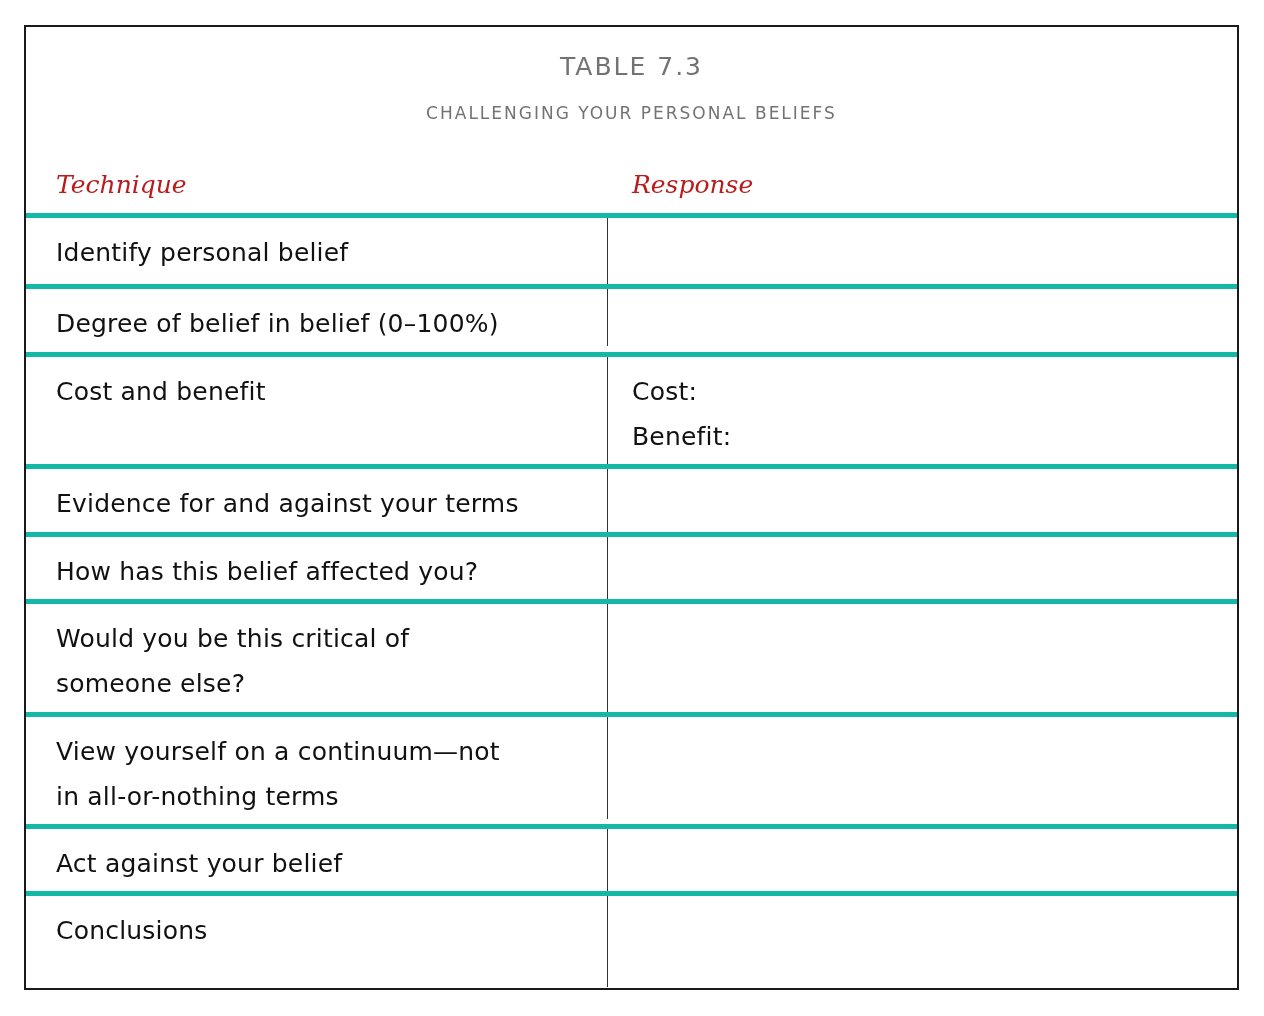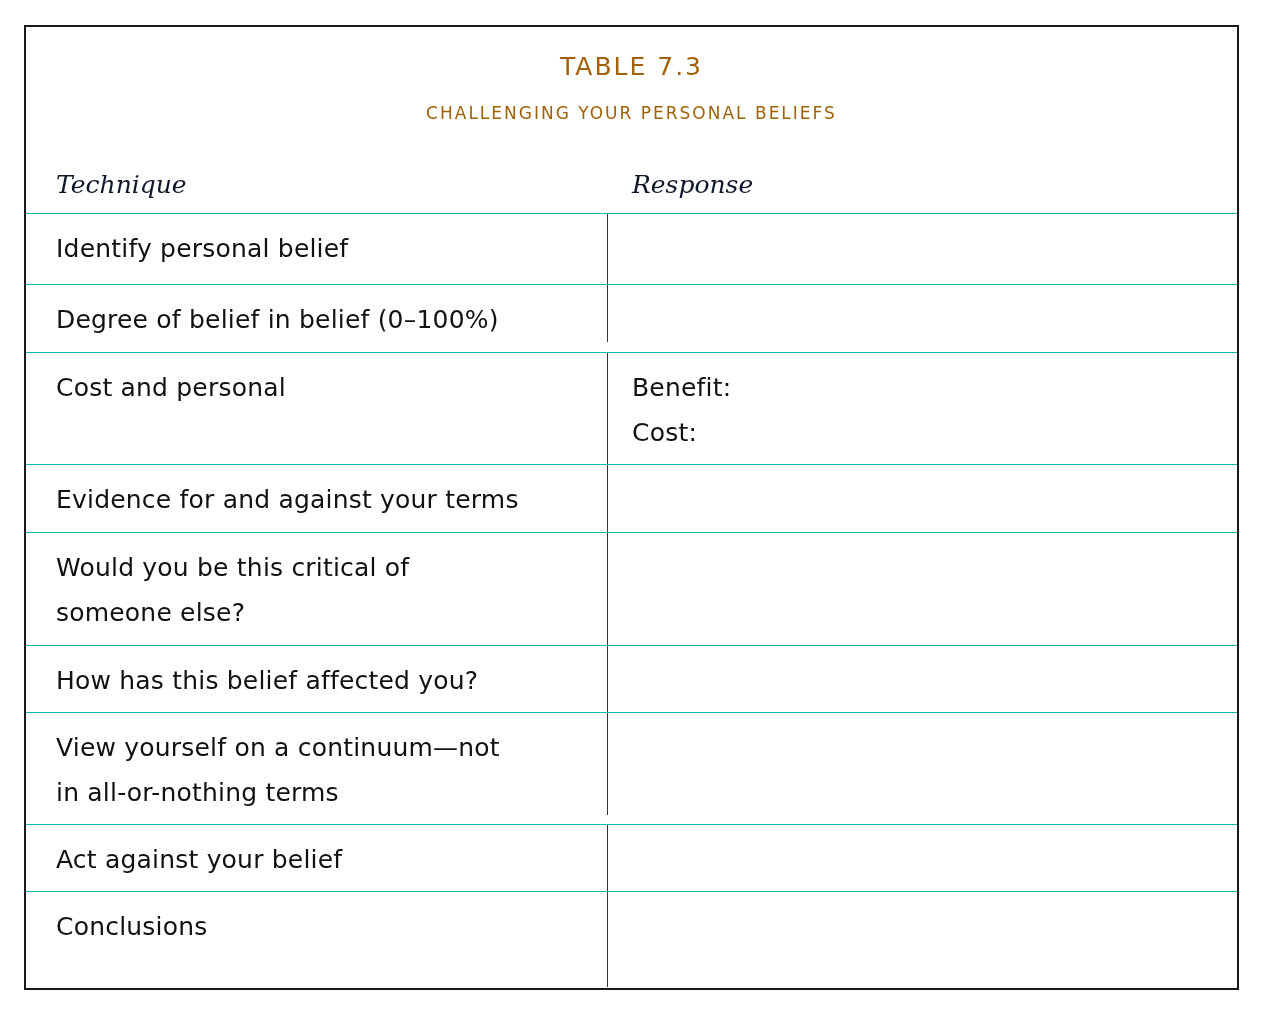--- a/index.html
+++ b/index.html
@@ -24,51 +24,51 @@
       box-sizing: content-box;
     }
     .caption {
       position: absolute;
       left: 0;
       right: 0;
       text-align: center;
       font-family: "DejaVu Sans", sans-serif;
       font-weight: normal;
       letter-spacing: 2px;
-      color: #a16207;
+      color: #737373;
     }
     .caption.num {
       top: 25px;
       font-size: 25px;
     }
     .caption.title {
       top: 76px;
       font-size: 17px;
     }
     .colhead {
       position: absolute;
       top: 143px;
       font-family: "DejaVu Serif", serif;
       font-style: italic;
       font-size: 25px;
-      color: #0f172a;
+      color: #b91c1c;
     }
     .colhead.left { left: 30px; }
     .colhead.right { left: 606px; }
 
     .grid {
       position: absolute;
       left: 0;
       top: 186px;
       width: 1211px;
     }
     .row {
       position: relative;
       display: flex;
-      border-top: 1px solid #14b8a6;
+      border-top: 5px solid #14b8a6;
       box-sizing: border-box;
     }
     .cell {
       box-sizing: border-box;
       font-size: 25px;
       line-height: 45px;
       padding-top: 12px;
       font-family: "DejaVu Sans", sans-serif;
       letter-spacing: 0.2px;
       color: #111;
@@ -101,43 +101,43 @@
       <div class="cell resp"></div>
     </div>
     <div class="row" style="height: 68px; flex-direction: column;">
       <div class="cell tech">
         <span class="line">Degree of belief in belief (0–100%)</span>
       </div>
       <div class="cell resp"></div>
     </div>
     <div class="row" style="height: 112px;">
       <div class="cell tech">
-        <span class="line">Cost and personal</span>
+        <span class="line">Cost and benefit</span>
       </div>
       <div class="cell resp">
+        <span class="line">Cost:</span>
         <span class="line">Benefit:</span>
-        <span class="line">Cost:</span>
       </div>
     </div>
     <div class="row" style="height: 68px;">
       <div class="cell tech">
         <span class="line">Evidence for and against your terms</span>
       </div>
       <div class="cell resp"></div>
     </div>
+    <div class="row" style="height: 67px;">
+      <div class="cell tech">
+        <span class="line">How has this belief affected you?</span>
+      </div>
+      <div class="cell resp"></div>
+    </div>
     <div class="row" style="height: 113px;">
       <div class="cell tech">
         <span class="line">Would you be this critical of</span>
         <span class="line">someone else?</span>
-      </div>
-      <div class="cell resp"></div>
-    </div>
-    <div class="row" style="height: 67px;">
-      <div class="cell tech">
-        <span class="line">How has this belief affected you?</span>
       </div>
       <div class="cell resp"></div>
     </div>
     <div class="row" style="height: 112px; flex-direction: column;">
       <div class="cell tech">
         <span class="line">View yourself on a continuum—not</span>
         <span class="line">in all-or-nothing terms</span>
       </div>
       <div class="cell resp"></div>
     </div>

